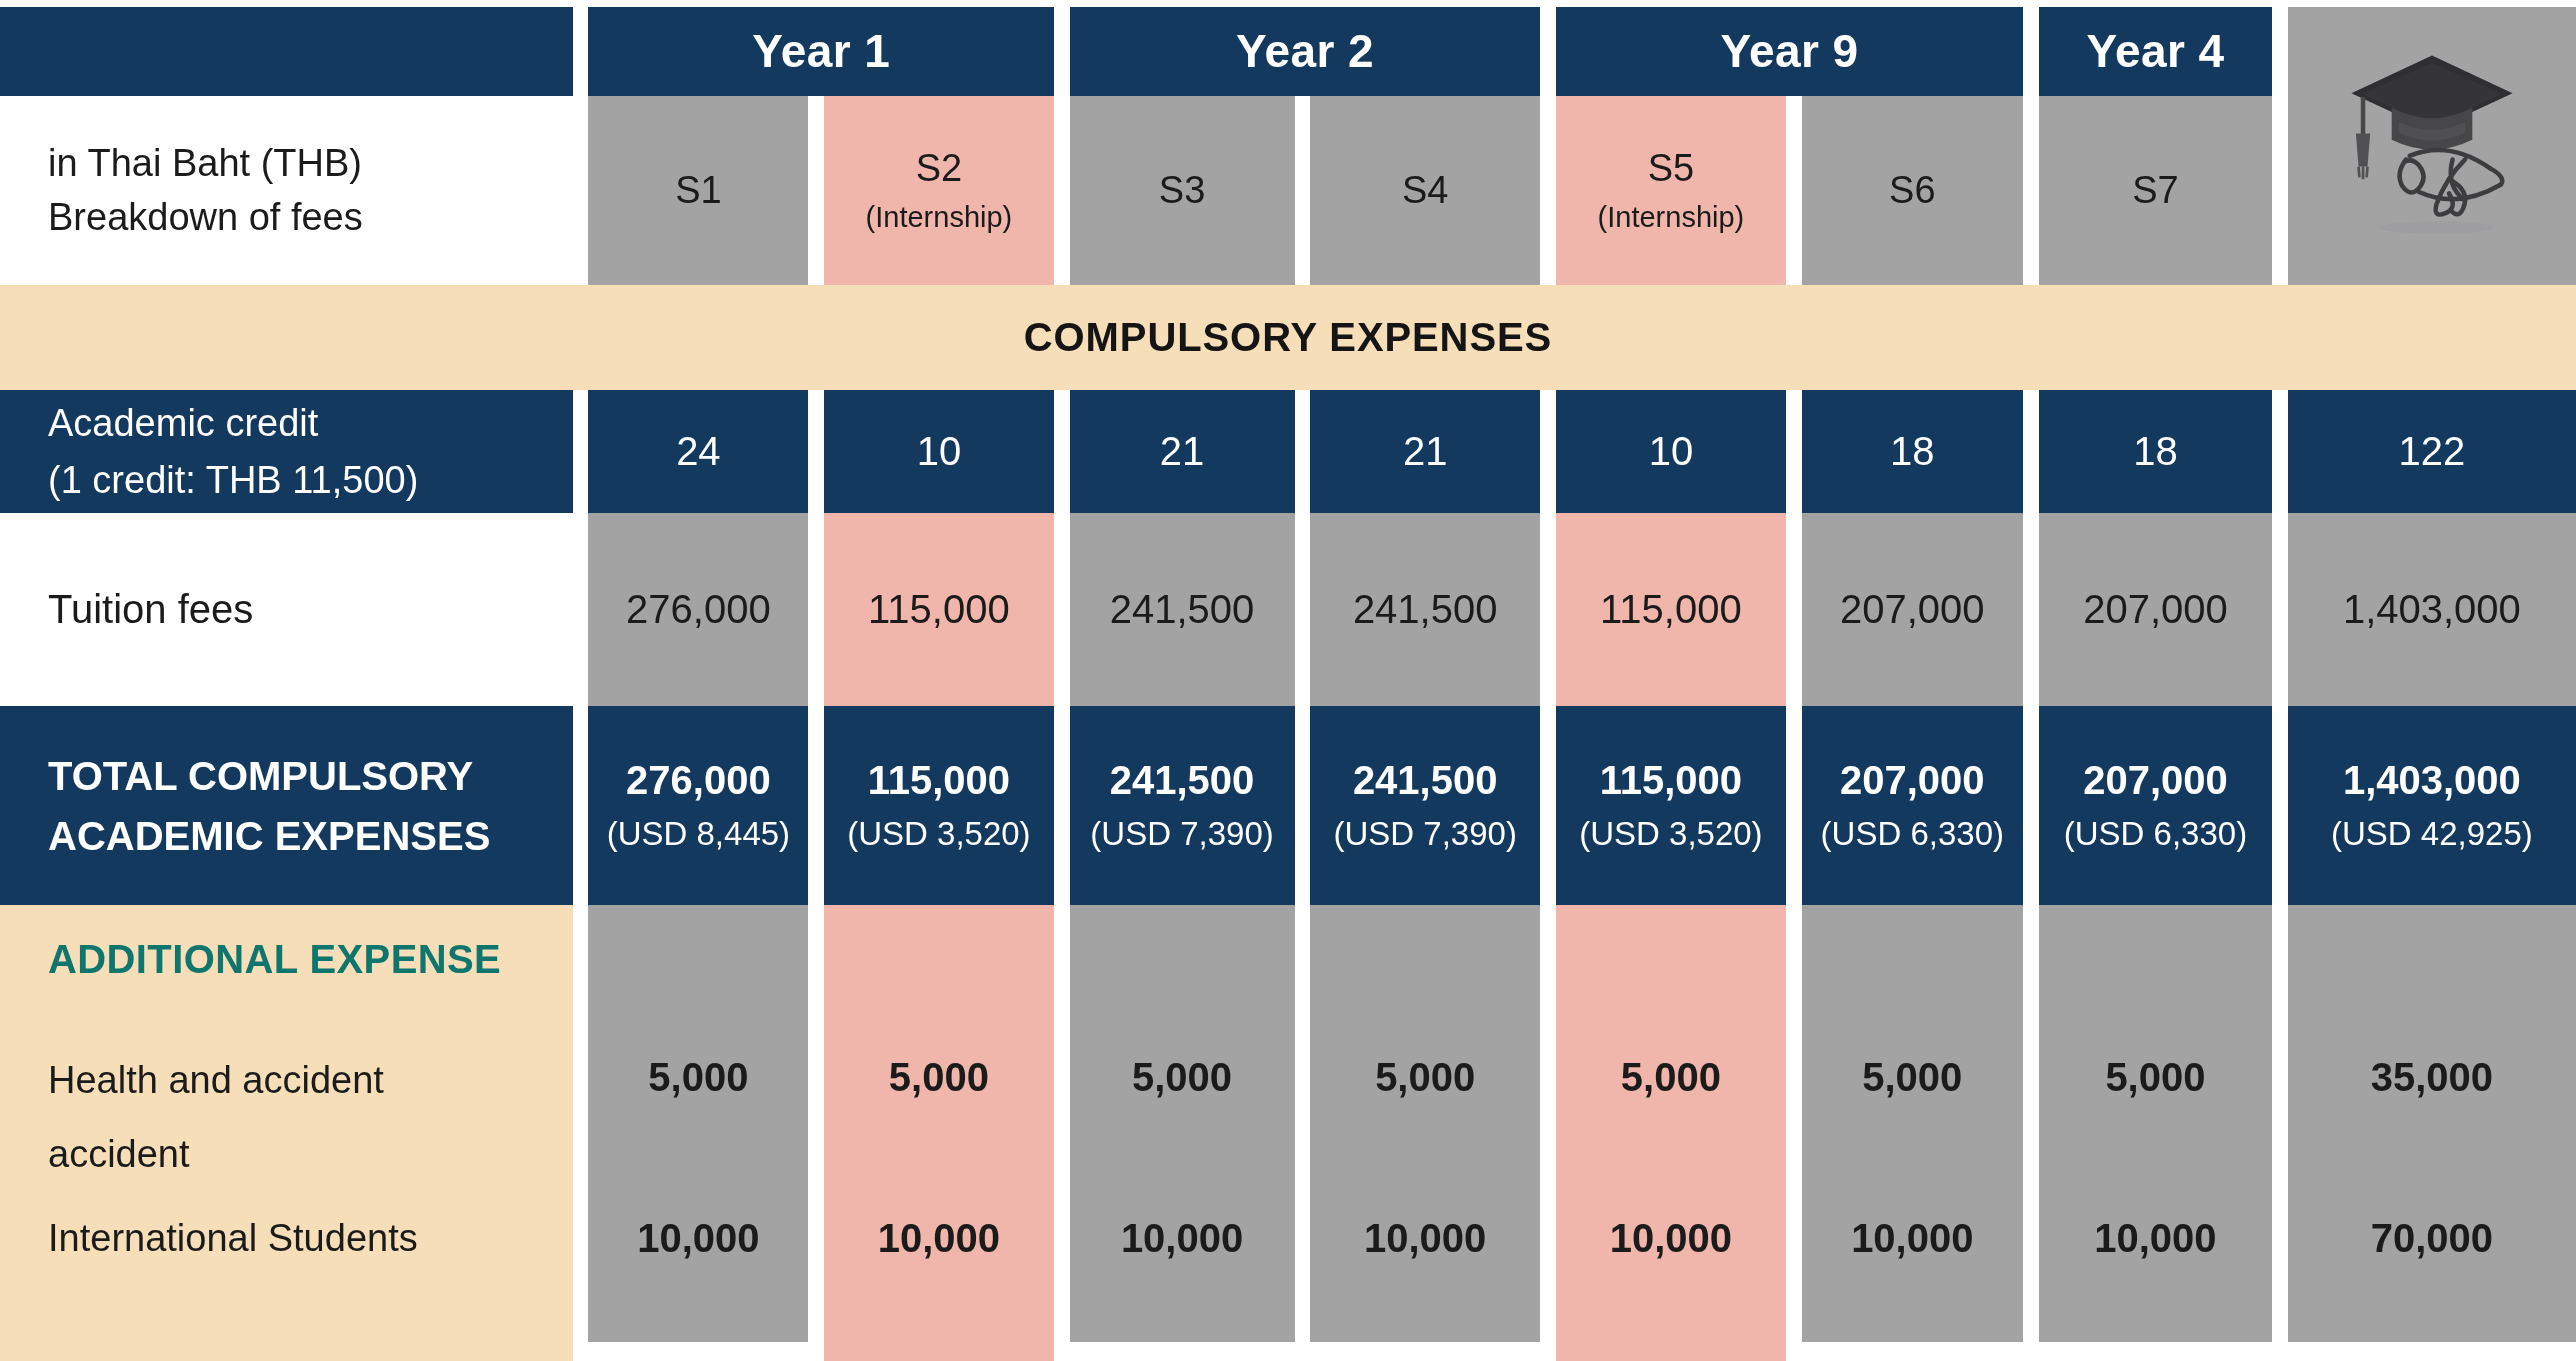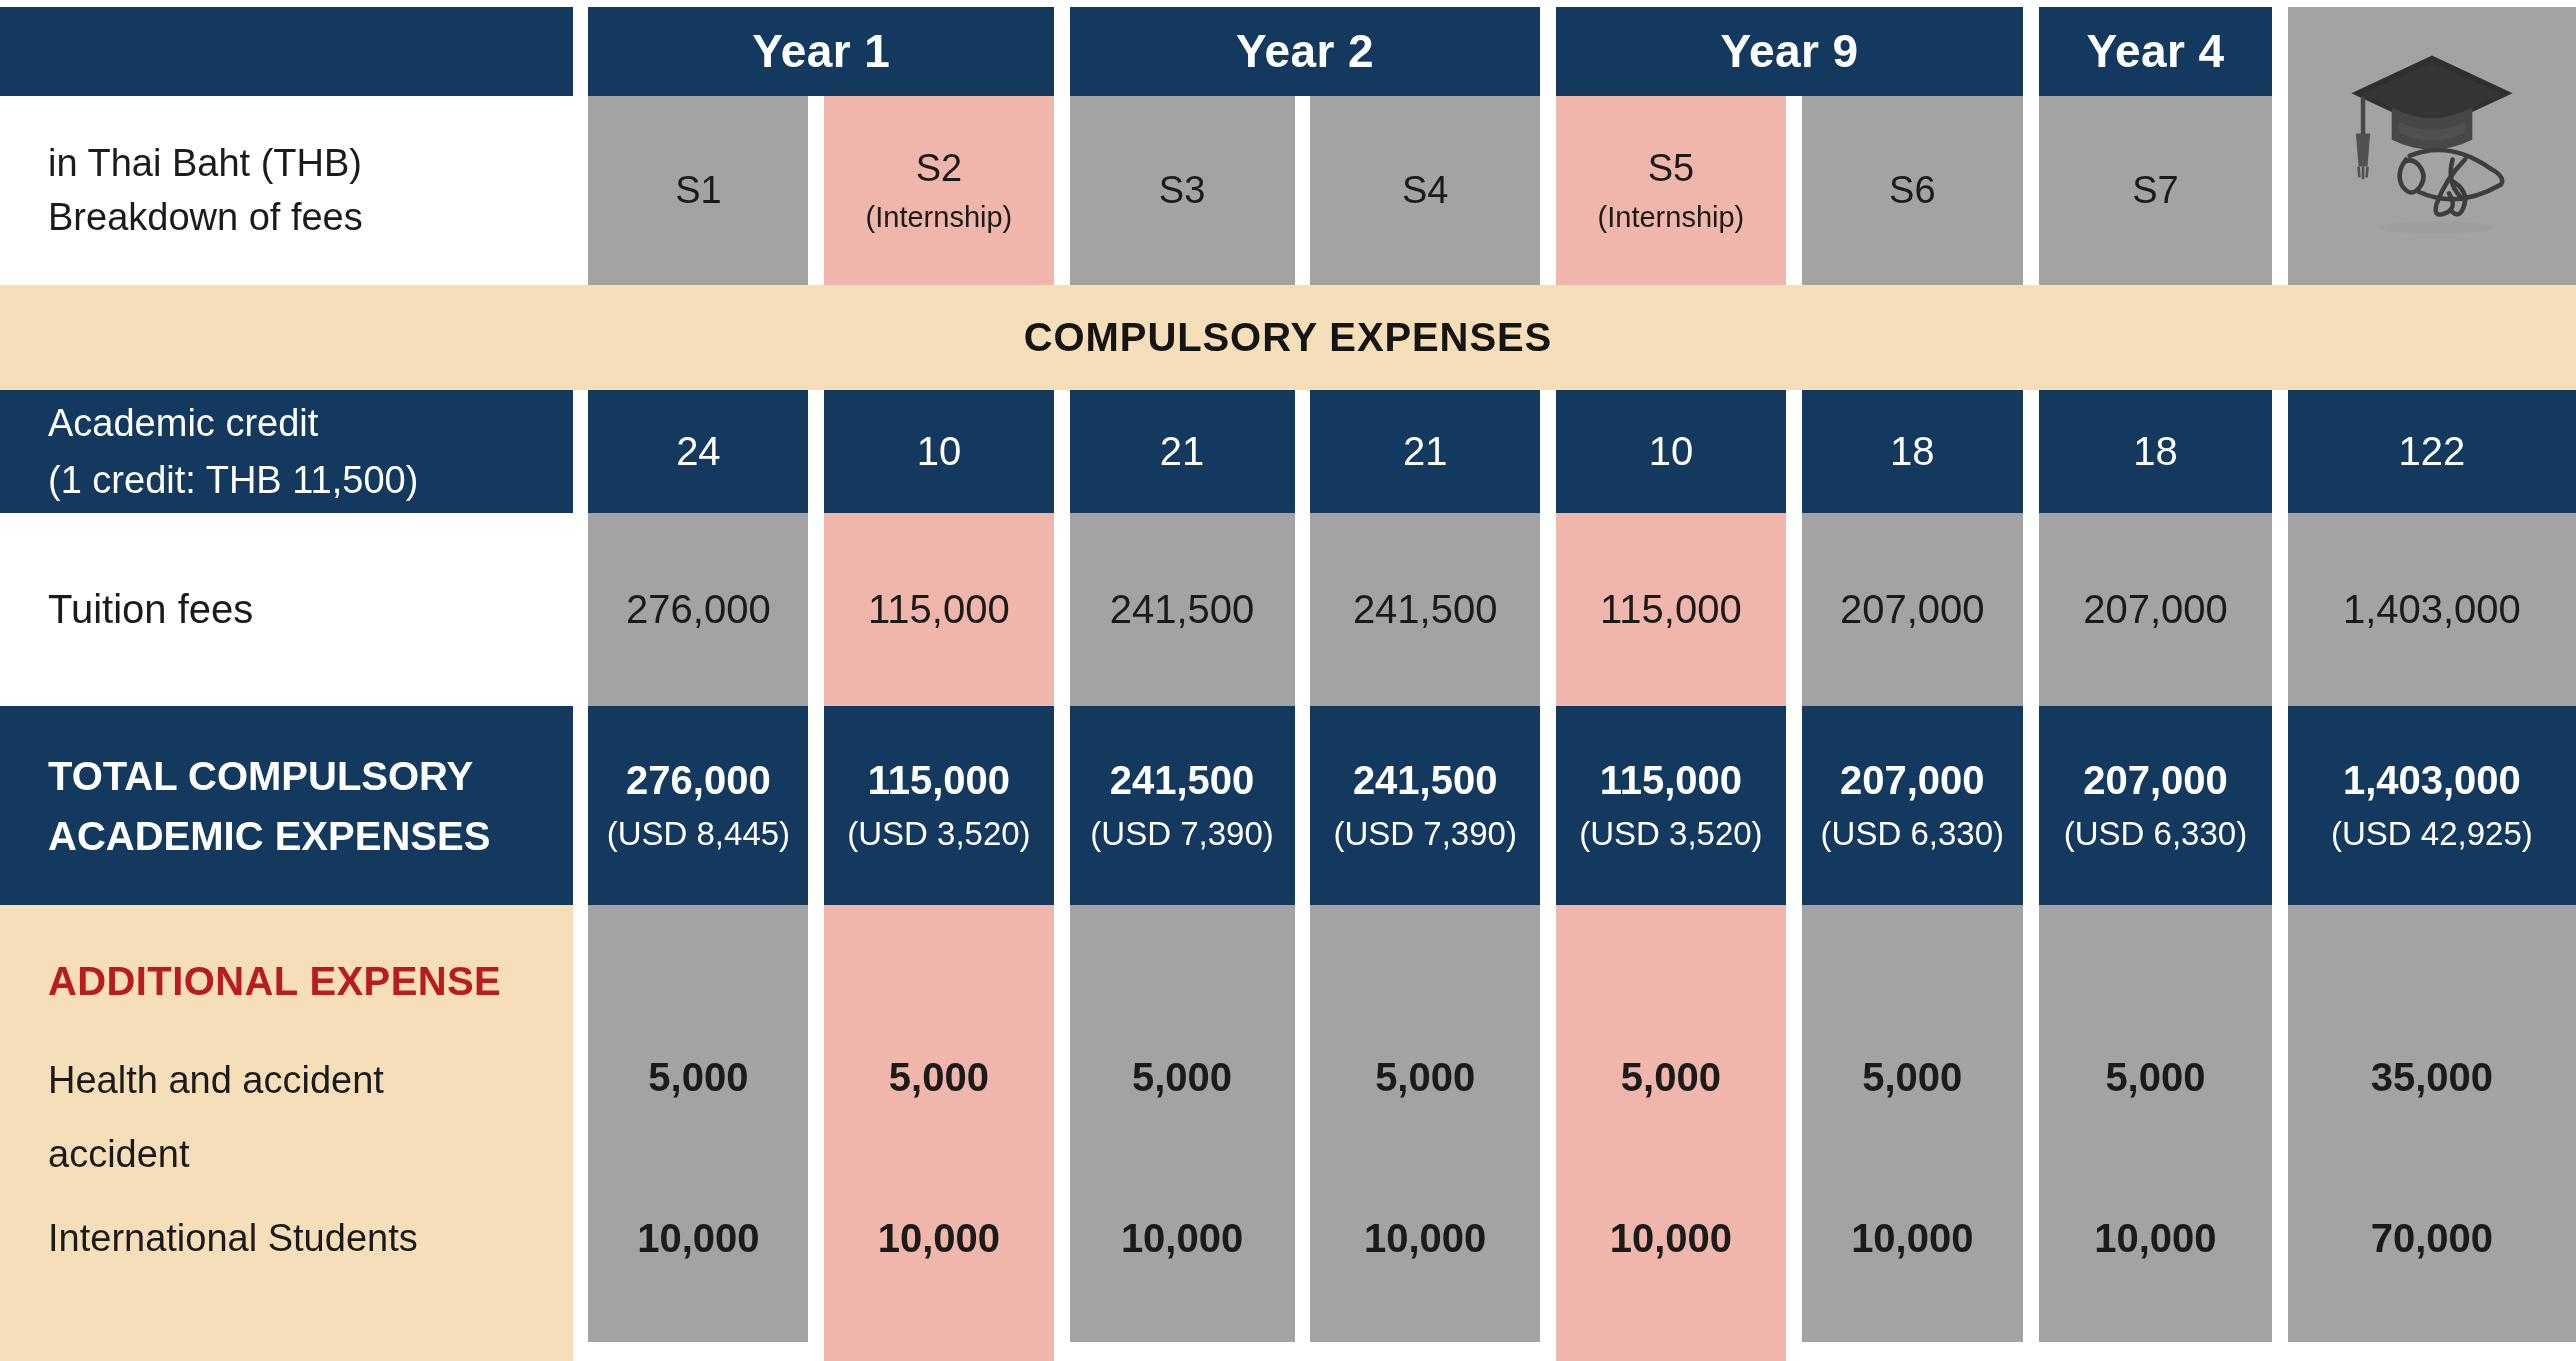--- a/index.html
+++ b/index.html
@@ -33,21 +33,21 @@
   .tuitlabel2{font-size:33px;margin-top:8.6px;}
   .totlabel{font-weight:bold;font-size:40px;line-height:1.5;}
   .totval{font-weight:bold;font-size:40px;}
   .usd{font-size:33px;margin-top:12px;font-weight:normal;}
   .bcell{position:relative;font-weight:bold;}
   .cut{border-bottom:19px solid #ffffff;box-sizing:border-box;}
   .bnum1,.bnum2{position:absolute;left:0;right:0;height:86px;display:flex;align-items:center;justify-content:center;font-size:40px;}
   .bnum1{top:129px;}
   .bnum2{top:290px;}
   .addblock{position:relative;}
-  .addhead{position:absolute;top:54px;left:48px;font-weight:bold;font-size:40px;letter-spacing:0.4px;color:#b91c1c;}
+  .addhead{position:absolute;top:32px;left:48px;font-weight:bold;font-size:40px;letter-spacing:0.4px;color:#0f766e;}
   .inslabel{position:absolute;top:138px;left:48px;font-size:38px;line-height:74px;}
   .intlabel{position:absolute;top:312px;left:48px;font-size:38px;}
   .capbox{display:flex;align-items:center;justify-content:center;}
 </style>
 </head>
 <body>
 
 <div class="stage">
 
   <div class="navy mt8" style="grid-area:1/1/2/2;"></div>

